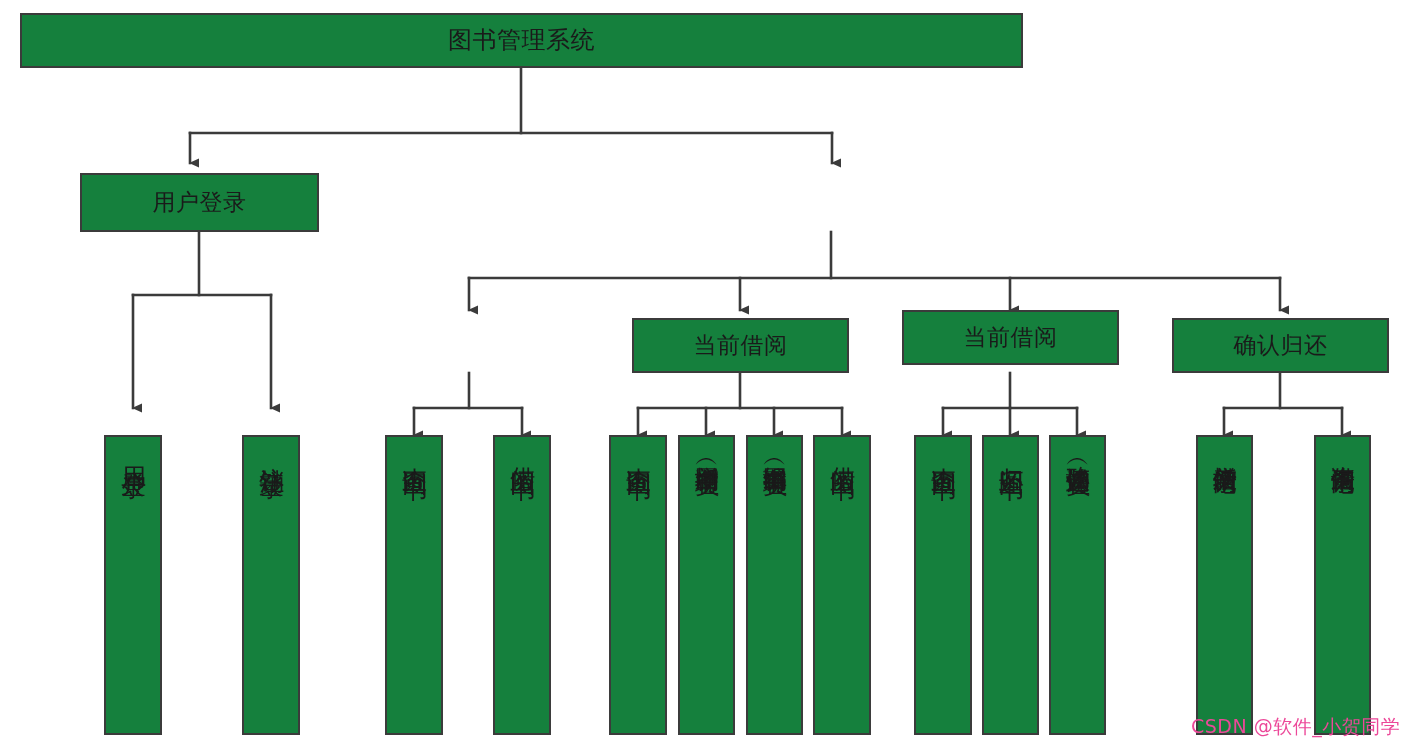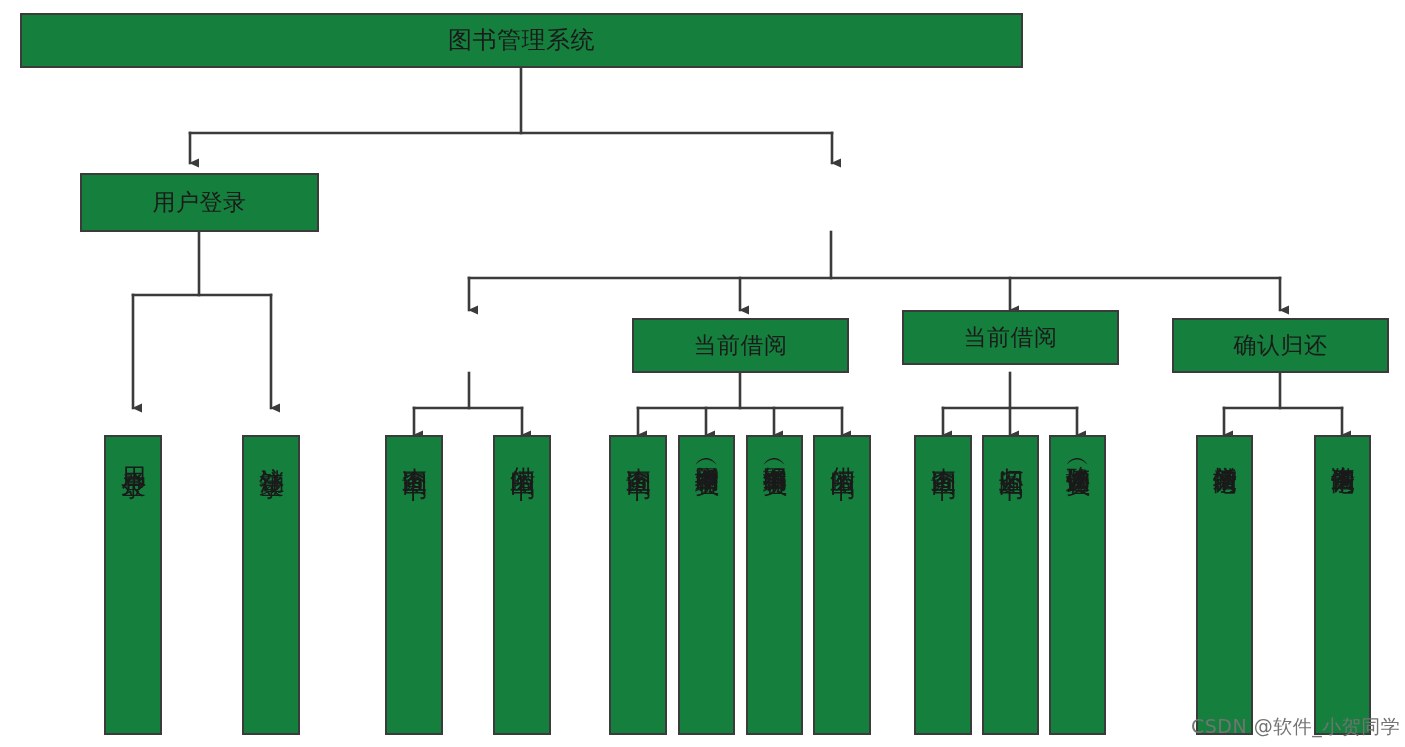--- a/index.html
+++ b/index.html
@@ -62,21 +62,21 @@
     line-height: 1.05;
     letter-spacing: 3px;
     white-space: nowrap;
   }
   .node.vert.tight .label {
     font-size: 24px;
     letter-spacing: 1px;
   }
   .watermark {
     position: absolute;
-    color: #737373;
+    color: #ec4899;
     font-size: 19px;
     letter-spacing: 0.5px;
     white-space: nowrap;
     font-family: "DejaVu Sans", "Liberation Sans", sans-serif;
   }
 </style>
 </head>
 <body>
 
 <div id="canvas">

